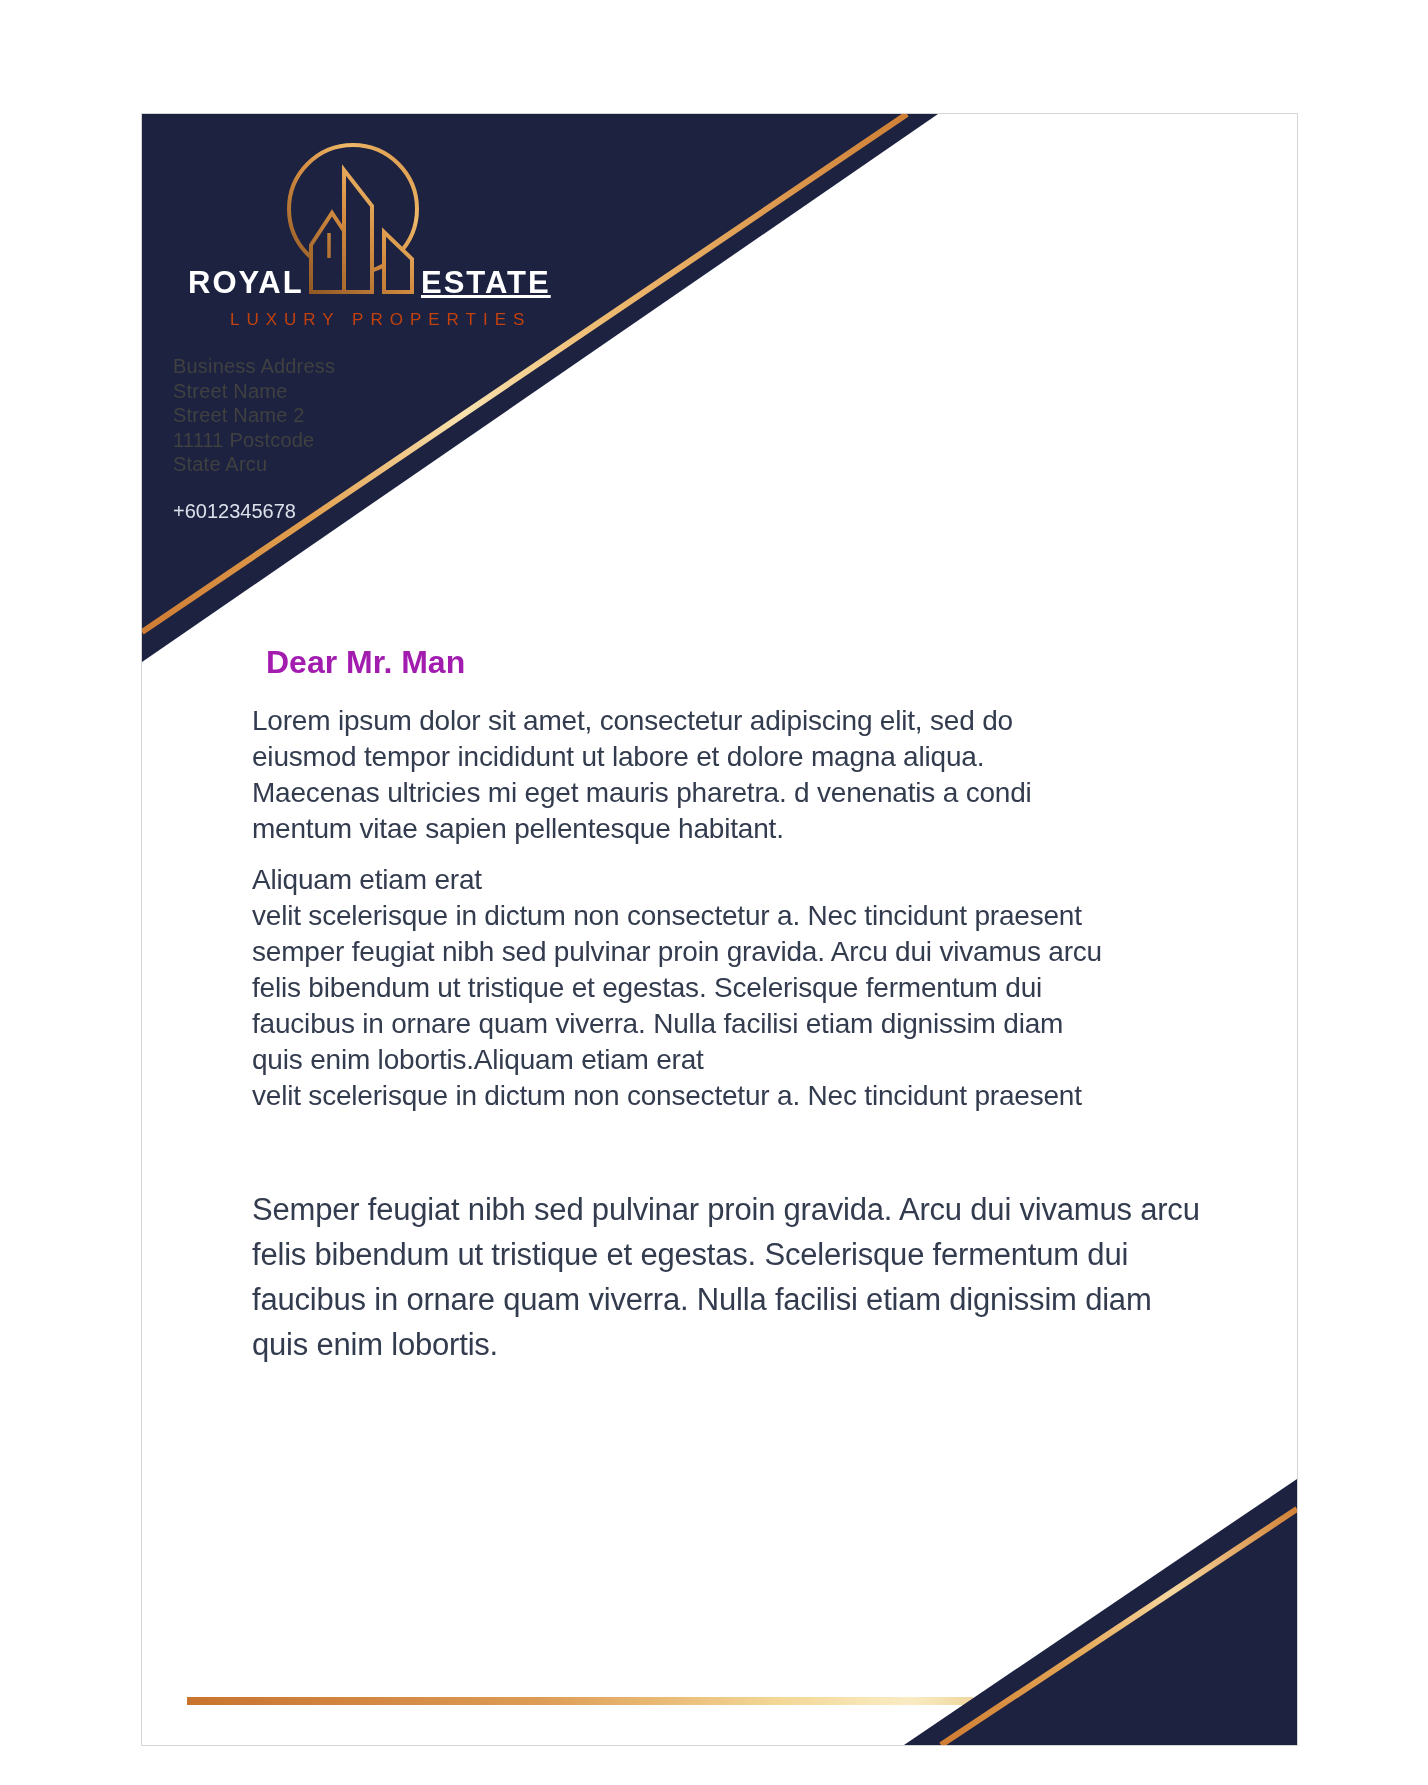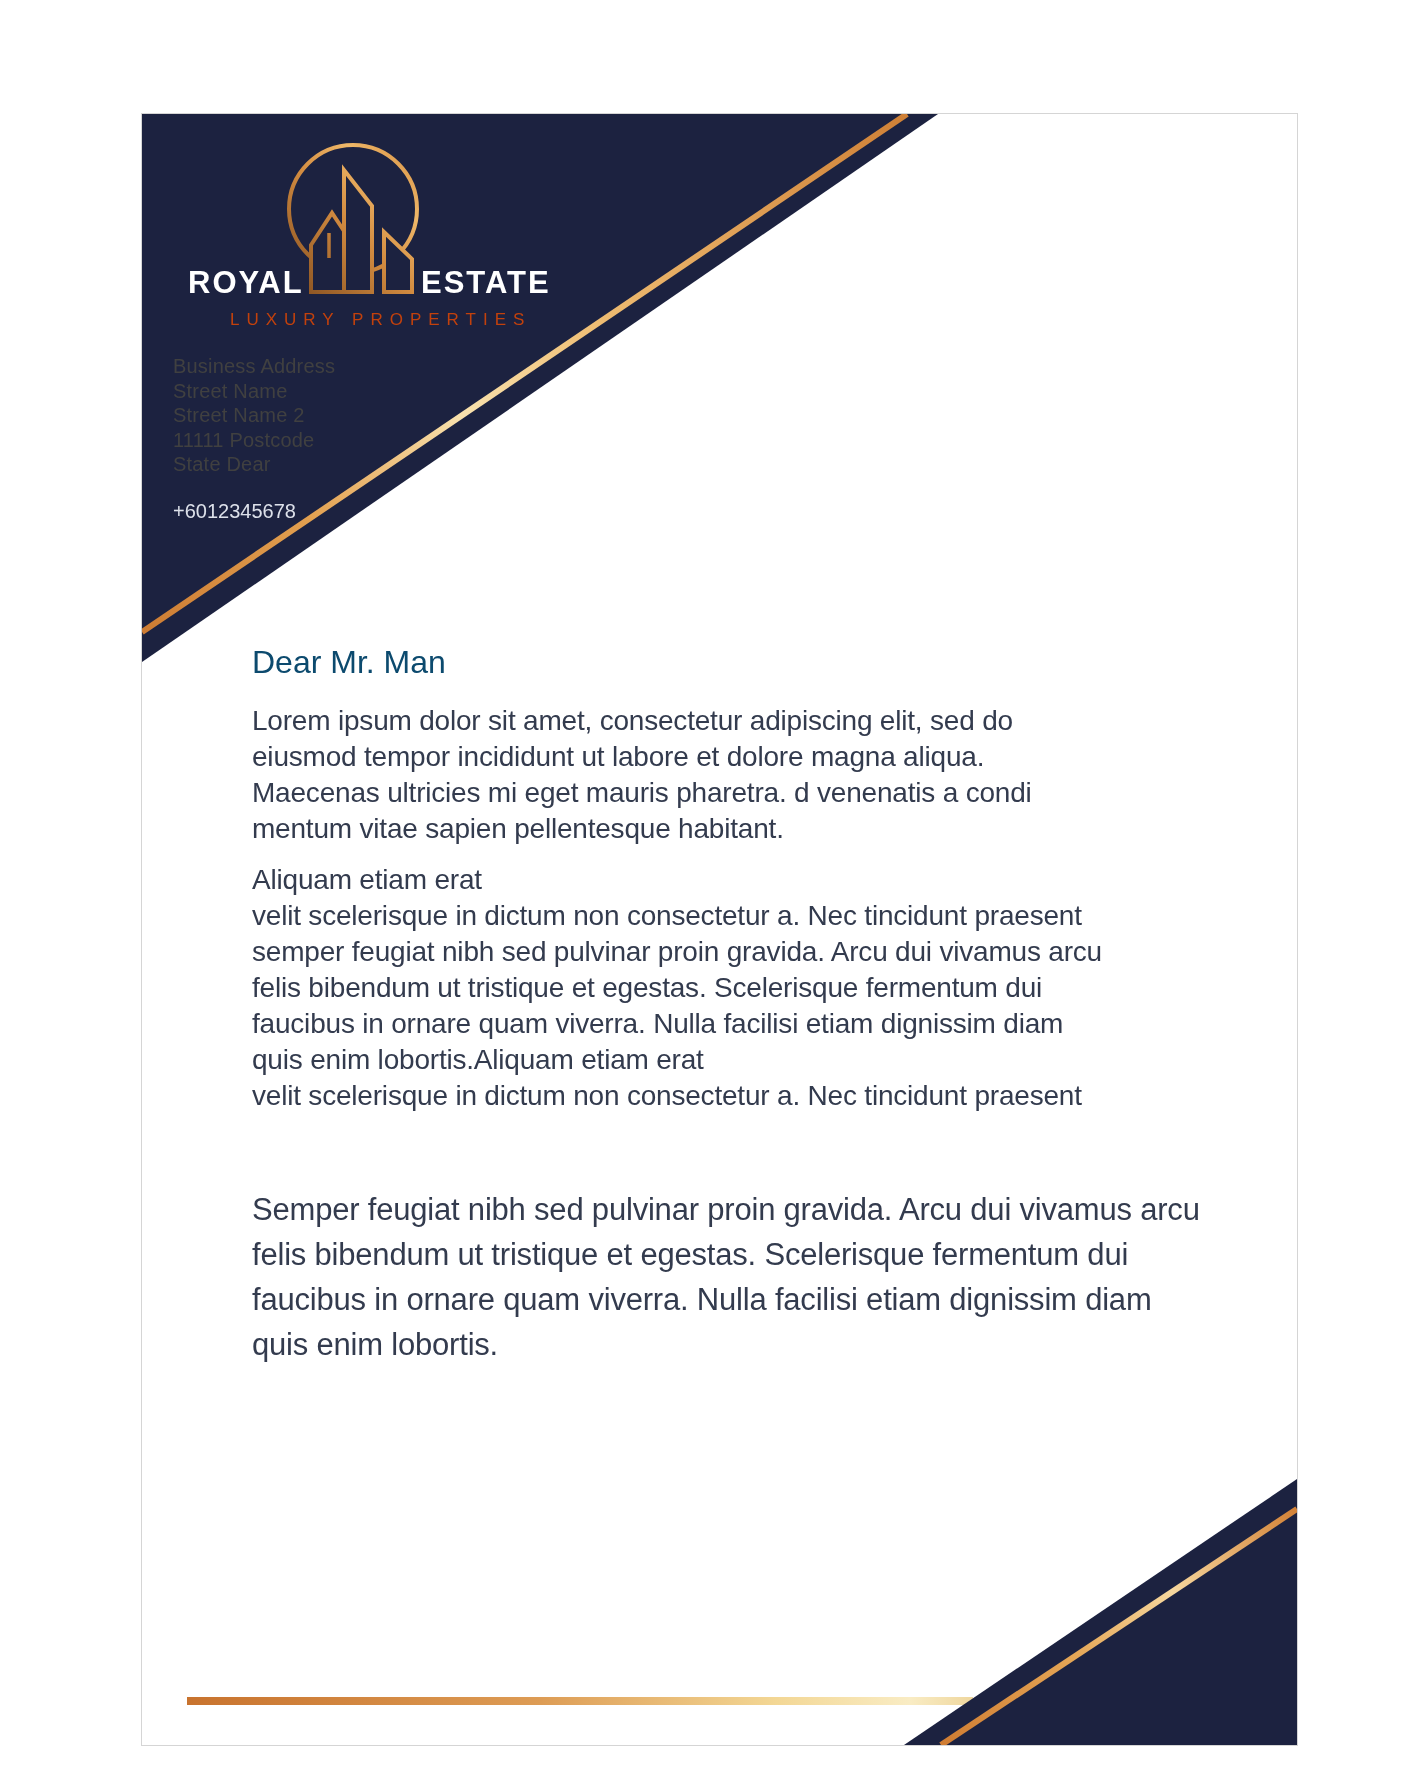--- a/index.html
+++ b/index.html
@@ -12,21 +12,21 @@
   .hdr-svg{position:absolute;left:0;top:0;}
   
   .brand-word{position:absolute;color:#ffffff;font-weight:bold;font-size:31px;letter-spacing:2px;
               line-height:31px;white-space:nowrap;}
   .tagline{position:absolute;color:#c2410c;font-size:17px;letter-spacing:7px;line-height:17px;white-space:nowrap;}
   
   .addr{position:absolute;left:31px;top:240px;color:#404040;font-size:20px;line-height:24.5px;
         font-weight:400;letter-spacing:0.2px;}
   .phone{position:absolute;left:31px;top:385px;color:#dde1ea;font-size:20px;line-height:24px;}
   
-  .salutation{position:absolute;left:110px;top:528px;color:#0c4a6e;font-size:32px;line-height:40px;}
+  .salutation{position:absolute;left:124px;top:528px;color:#a21caf;font-size:32px;line-height:40px;font-weight:bold;}
   .para{position:absolute;left:110px;margin:0;color:#333b4e;white-space:pre-line;letter-spacing:-0.2px;}
   .p1{top:589px;font-size:28px;line-height:36px;}
   .p2{top:748px;font-size:28px;line-height:36px;}
   .p3{top:1073px;font-size:31px;line-height:45px;}
   .closing{position:absolute;left:794px;top:1242px;color:#2c3a63;font-size:32px;line-height:45px;}
   
   .footer-rule{position:absolute;left:45px;top:1583px;width:786px;height:8px;
     background:linear-gradient(90deg,#c8732e 0%,#dd9c55 45%,#f3d795 75%,#f9ecc4 92%,#efd79e 100%);}
   .ftr-svg{position:absolute;left:755px;top:1360px;}
 </style>
@@ -62,29 +62,29 @@
       <circle cx="73" cy="71" r="64" fill="none" stroke="url(#gLogo)" stroke-width="4"></circle>
 
       <path d="M31,154 V107 L52,75 L64,93 V154 Z" fill="#1c2240" stroke="url(#gLogo)" stroke-width="4"></path>
       <line x1="49" y1="95" x2="49" y2="120" stroke="url(#gLogo)" stroke-width="3.5"></line>
 
       <path d="M64,154 V32 L92,68 V154 Z" fill="#1c2240" stroke="url(#gLogo)" stroke-width="4"></path>
 
       <path d="M104,154 V94 L132,121 V154 Z" fill="#1c2240" stroke="url(#gLogo)" stroke-width="4"></path>
     </svg>
     <div class="brand-word" style="left:46px;top:153px;">ROYAL</div>
-    <div class="brand-word" style="left:279px;top:153px;">ESTATE</div>
+    <div class="brand-word" style="left:279px;top:153px;text-decoration:underline;">ESTATE</div>
     <div class="tagline" style="left:88px;top:197px;">LUXURY PROPERTIES</div>
 
     <div class="addr">
       <div>Business Address</div>
       <div>Street Name</div>
       <div>Street Name 2</div>
       <div>11111 Postcode</div>
-      <div>State Dear</div>
+      <div>State Arcu</div>
     </div>
     <div class="phone">+6012345678</div>
 
     <div class="salutation">Dear Mr. Man</div>
     <p class="para p1">Lorem ipsum dolor sit amet, consectetur adipiscing elit, sed do
 eiusmod tempor incididunt ut labore et dolore magna aliqua.
 Maecenas ultricies mi eget mauris pharetra. d venenatis a condi
 mentum vitae sapien pellentesque habitant.</p>
     <p class="para p2">Aliquam etiam erat
 velit scelerisque in dictum non consectetur a. Nec tincidunt praesent

